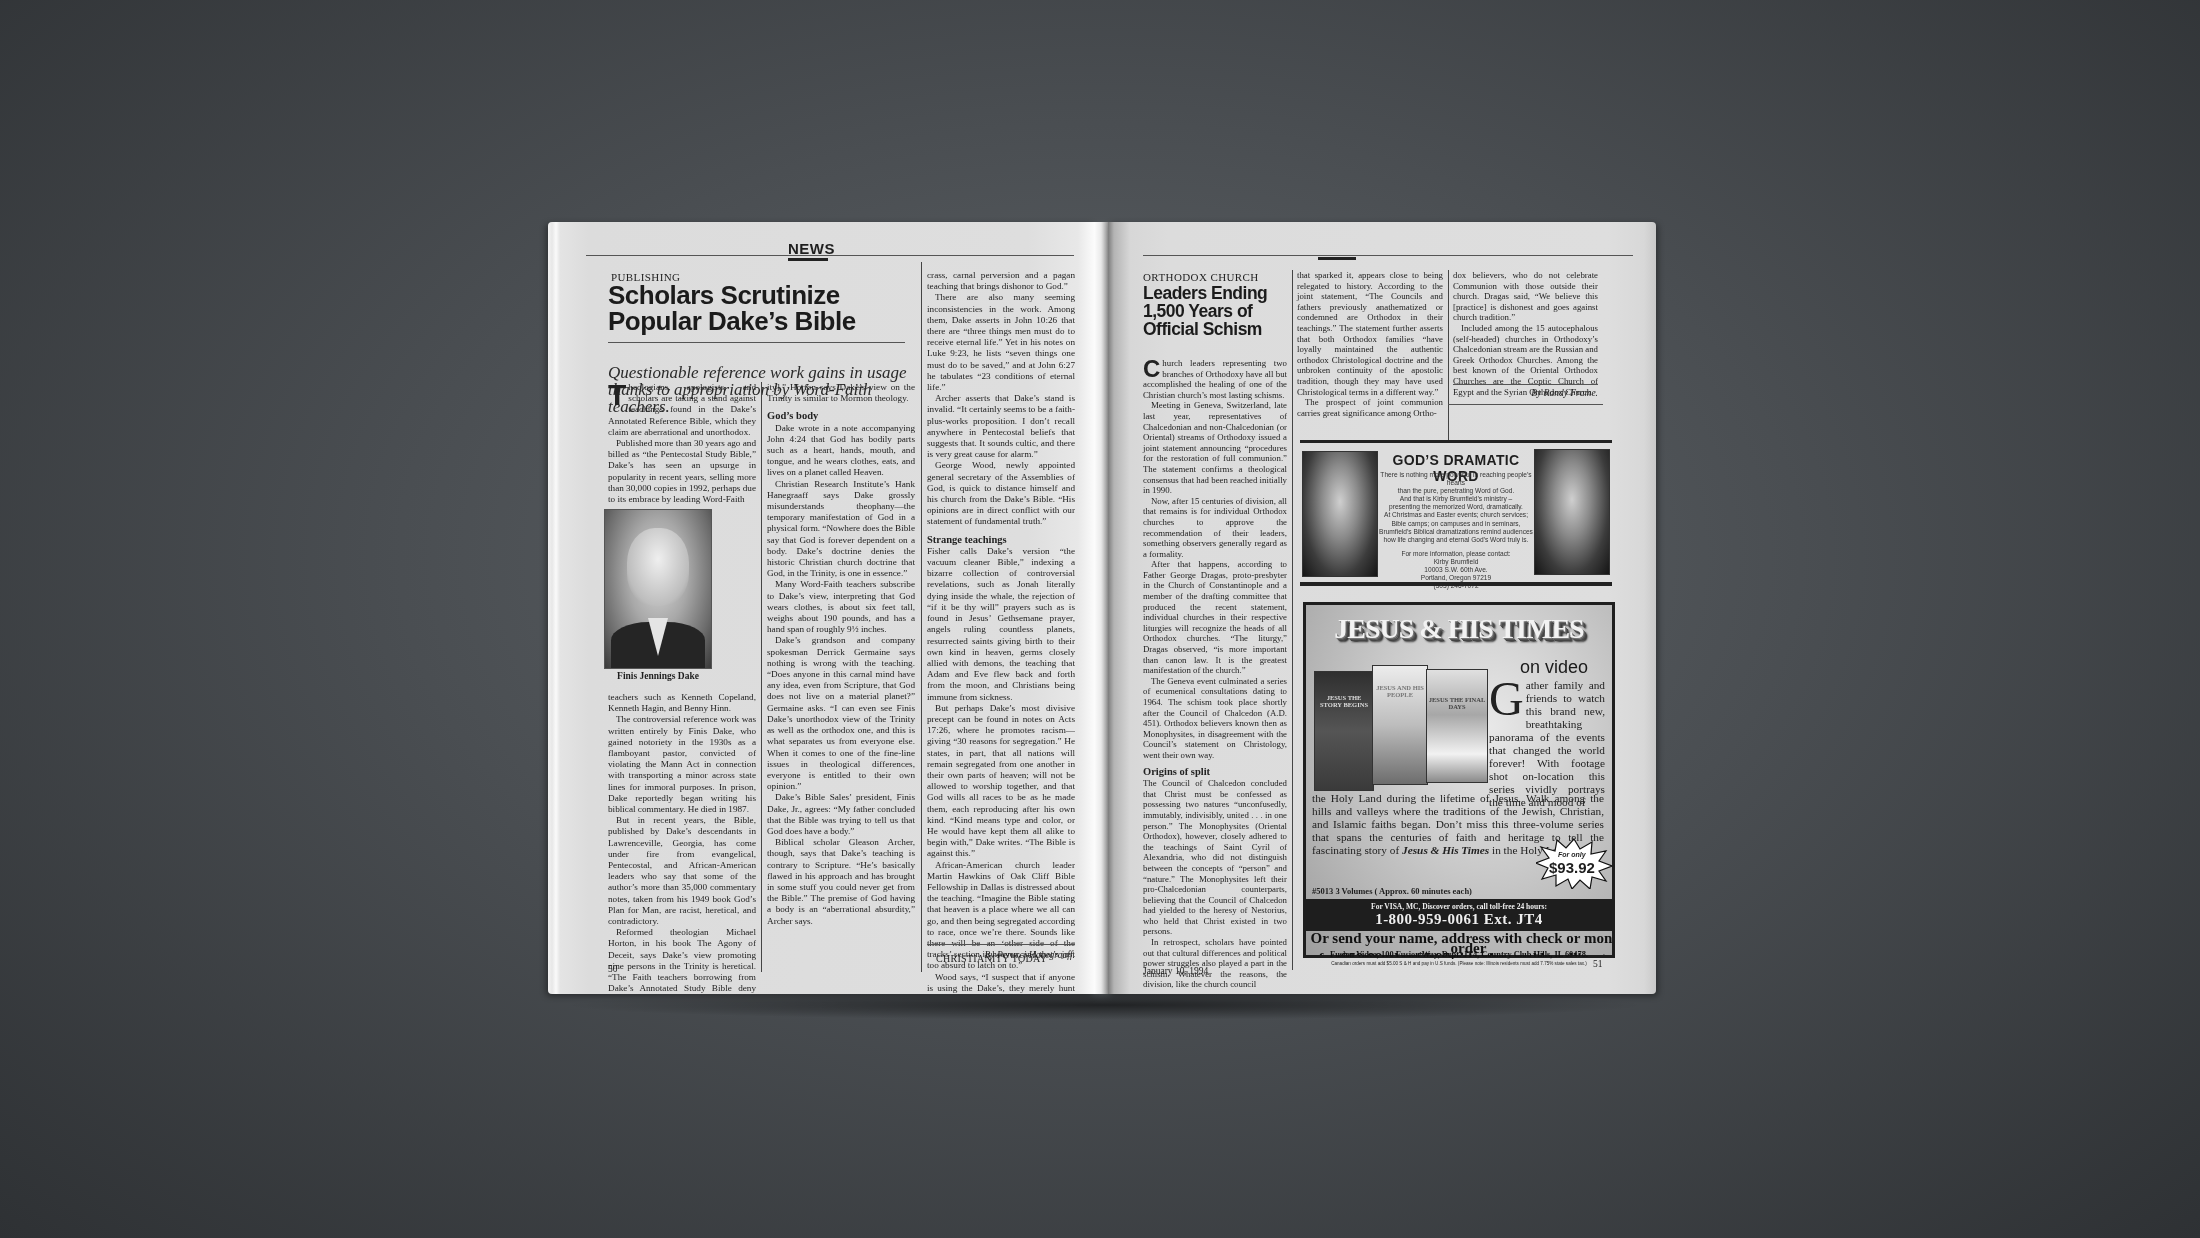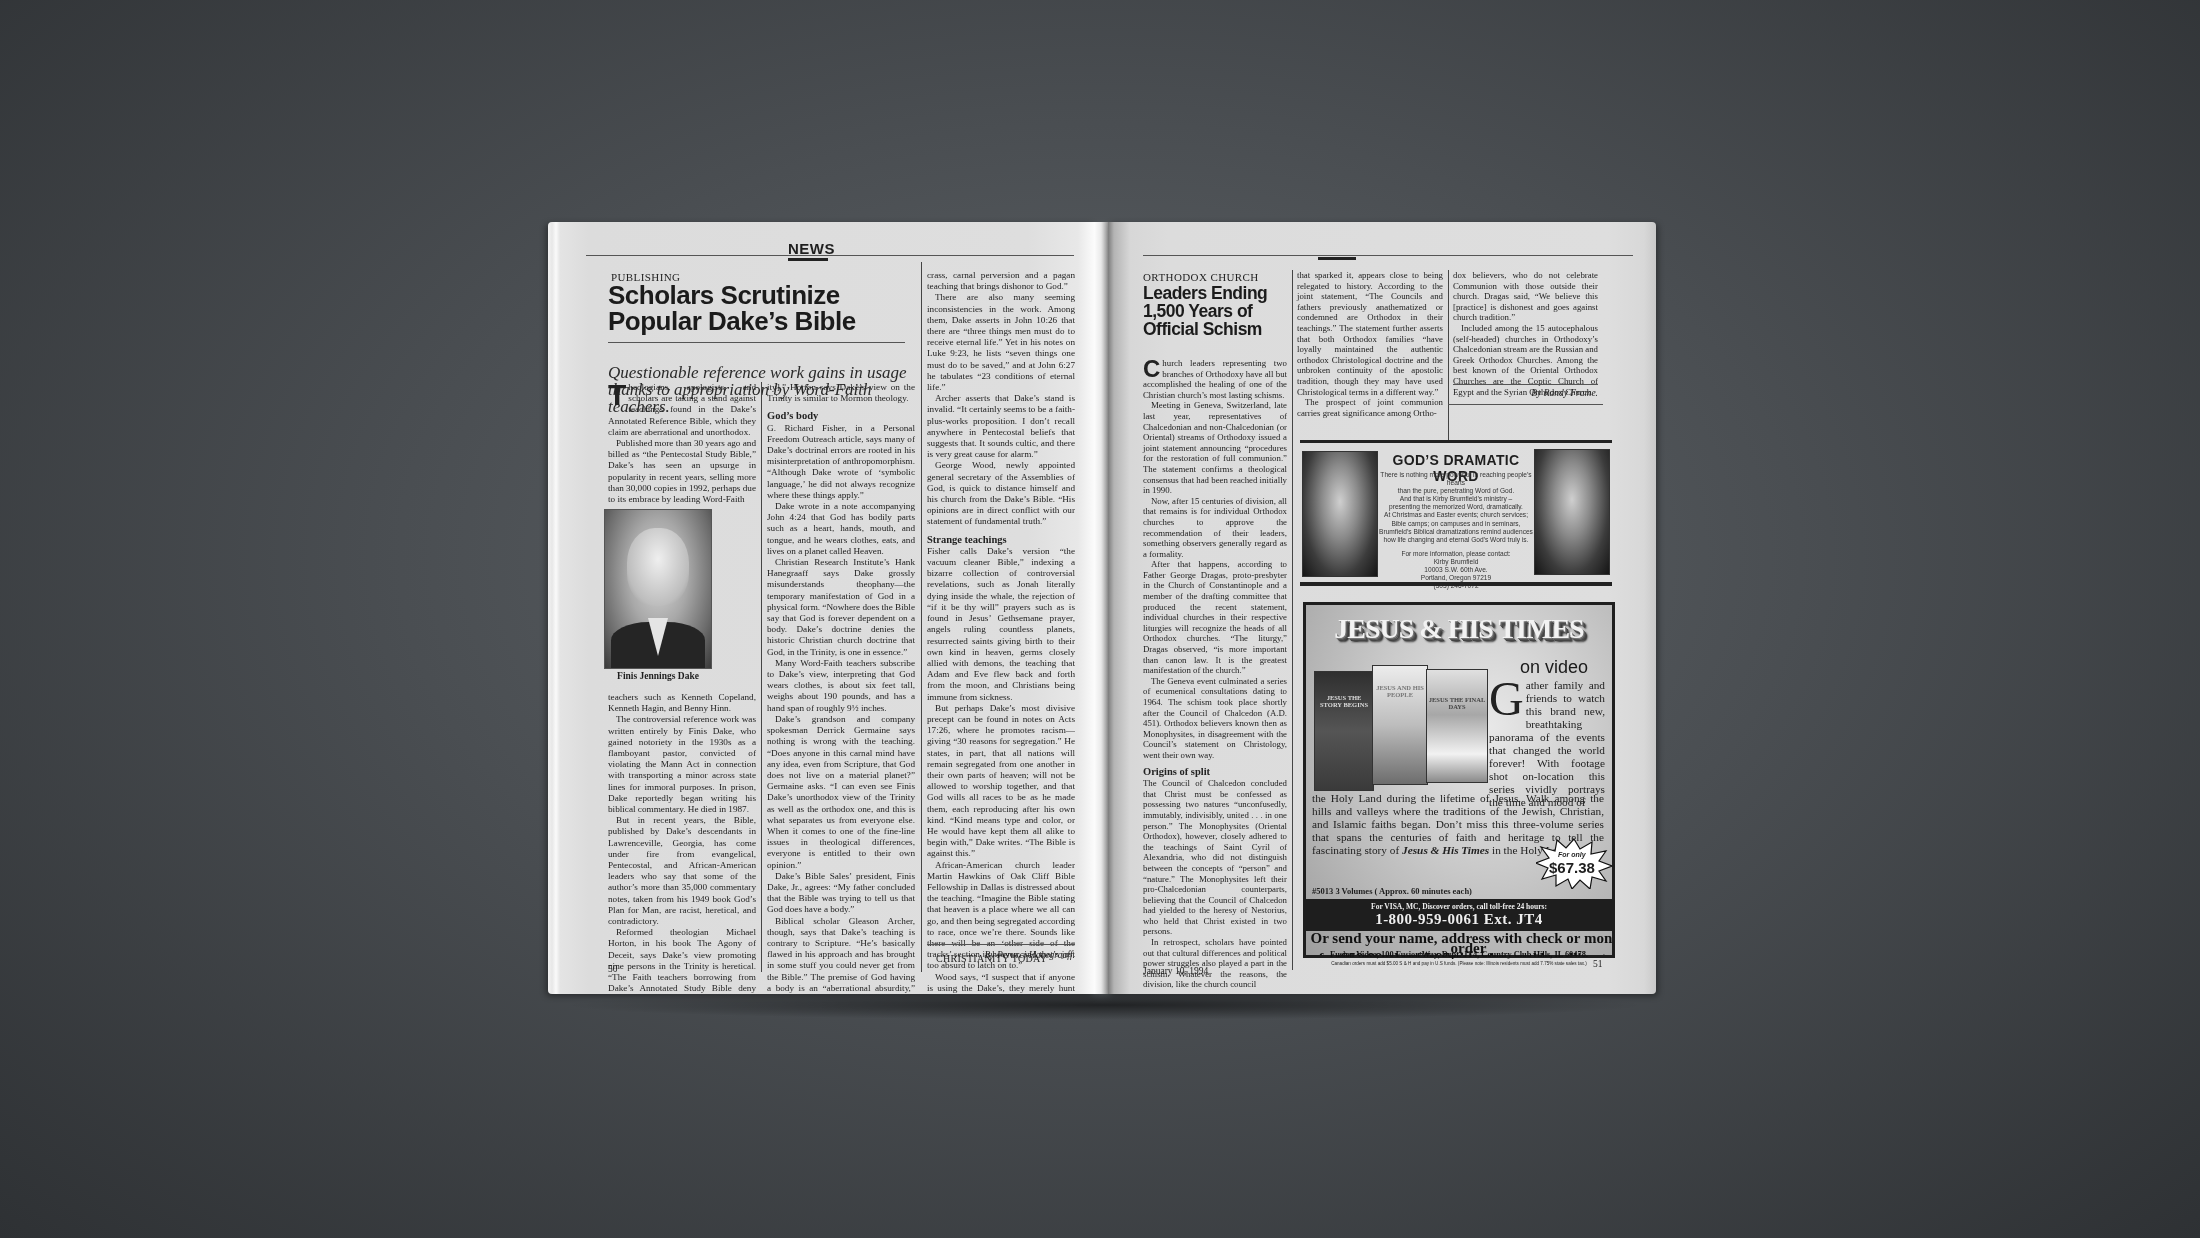--- a/index.html
+++ b/index.html
@@ -94,21 +94,20 @@
       <p>The controversial reference work was written entirely by Finis Dake, who gained notoriety in the 1930s as a flamboyant pastor, convicted of violating the Mann Act in connection with transporting a minor across state lines for immoral purposes. In prison, Dake reportedly began writing his biblical commentary. He died in 1987.</p>
       <p>But in recent years, the Bible, published by Dake’s descendants in Lawrenceville, Georgia, has come under fire from evangelical, Pentecostal, and African-American leaders who say that some of the author’s more than 35,000 commentary notes, taken from his 1949 book God’s Plan for Man, are racist, heretical, and contradictory.</p>
       <p>Reformed theologian Michael Horton, in his book The Agony of Deceit, says Dake’s view promoting nine persons in the Trinity is heretical. “The Faith teachers borrowing from Dake’s Annotated Study Bible deny [the Trin-</p>
     </div>
 
     <div class="vrule" style="left:213px; top:160px; height:590px;"></div>
 
     <div class="col" style="left:219px; top:160px; width:148px;">
       <p class="noindent">ity].” Horton says Dake’s view on the Trinity is similar to Mormon theology.</p>
       <h4>God’s body</h4>
-      <p class="noindent">G. Richard Fisher, in a Personal Freedom Outreach article, says many of Dake’s doctrinal errors are rooted in his misinterpretation of anthropomorphism. “Although Dake wrote of ‘symbolic language,’ he did not always recognize where these things apply.”</p>
       <p>Dake wrote in a note accompanying John 4:24 that God has bodily parts such as a heart, hands, mouth, and tongue, and he wears clothes, eats, and lives on a planet called Heaven.</p>
       <p>Christian Research Institute’s Hank Hanegraaff says Dake grossly misunderstands theophany—the temporary manifestation of God in a physical form. “Nowhere does the Bible say that God is forever dependent on a body. Dake’s doctrine denies the historic Christian church doctrine that God, in the Trinity, is one in essence.”</p>
       <p>Many Word-Faith teachers subscribe to Dake’s view, interpreting that God wears clothes, is about six feet tall, weighs about 190 pounds, and has a hand span of roughly 9½ inches.</p>
       <p>Dake’s grandson and company spokesman Derrick Germaine says nothing is wrong with the teaching. “Does anyone in this carnal mind have any idea, even from Scripture, that God does not live on a material planet?” Germaine asks. “I can even see Finis Dake’s unorthodox view of the Trinity as well as the orthodox one, and this is what separates us from everyone else. When it comes to one of the fine-line issues in theological differences, everyone is entitled to their own opinion.”</p>
       <p>Dake’s Bible Sales’ president, Finis Dake, Jr., agrees: “My father concluded that the Bible was trying to tell us that God does have a body.”</p>
       <p>Biblical scholar Gleason Archer, though, says that Dake’s teaching is contrary to Scripture. “He’s basically flawed in his approach and has brought in some stuff you could never get from the Bible.” The premise of God having a body is an “aberrational absurdity,” Archer says.</p>
 
     </div>
 
     <div class="vrule" style="left:373px; top:40px; height:710px;"></div>
@@ -220,21 +219,21 @@
   </div>
   <div class="abs ad2-copy" style="left:6px; top:187px; width:292px;">
     <span>the Holy Land during the lifetime of Jesus. Walk among the hills and valleys where the traditions of the Jewish, Christian, and Islamic faiths began. Don’t miss this three-volume series that spans the centuries of faith and heritage to tell the fascinating story of</span>
     <i style="font-weight:bold;">Jesus &amp; His Times</i><span> in the Holy Land.</span>
   </div>
 
   <svg class="starburst" style="left:230px; top:234px;" viewBox="0 0 76 50">
     <polygon points="38,0 44,10 56,3 55,15 70,12 63,22 76,27 63,32 70,42 56,38 54,50 44,41 36,50 32,40 20,47 20,36 6,40 12,29 0,24 13,19 5,8 19,12 21,1 30,9" fill="#fff" stroke="#111" stroke-width="1.2"></polygon>
   </svg>
   <div class="abs" style="left:252px; top:246px; font-family:'Liberation Sans', sans-serif; font-size:7px; font-weight:bold; font-style:italic;">For only</div>
-  <div class="abs" style="left:243px; top:254px; font-family:'Liberation Sans', sans-serif; font-size:15px; font-weight:bold;">$67.38</div>
+  <div class="abs" style="left:243px; top:254px; font-family:'Liberation Sans', sans-serif; font-size:15px; font-weight:bold;">$93.92</div>
 
   <div class="abs" style="left:6px; top:281px; font-family:'Liberation Serif', serif; font-weight:bold; font-size:8.5px;">#5013  3 Volumes ( Approx. 60 minutes each)</div>
 
   <div class="ad2-phonebar" style="top:294px; height:32px;">
     <div style="font-size:7.5px; margin-top:3px;">For VISA, MC, Discover orders, call toll-free 24 hours:</div>
     <div style="font-size:15px; letter-spacing:0.5px;">1-800-959-0061  Ext. JT4</div>
   </div>
   <div class="abs ad2-order" style="left:0; top:328px; width:325px; font-size:15px; line-height:10px;">
     <div>Or send your name, address with check or money order</div>
     <div>for $59.98 plus $5.95 shipping and handling to:</div>

